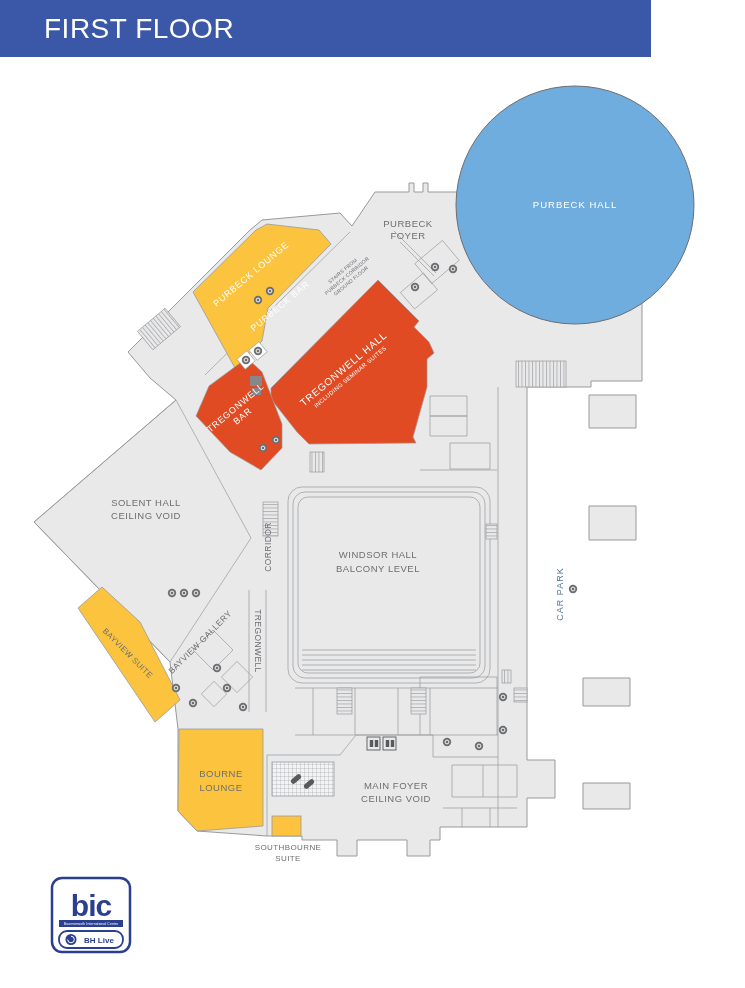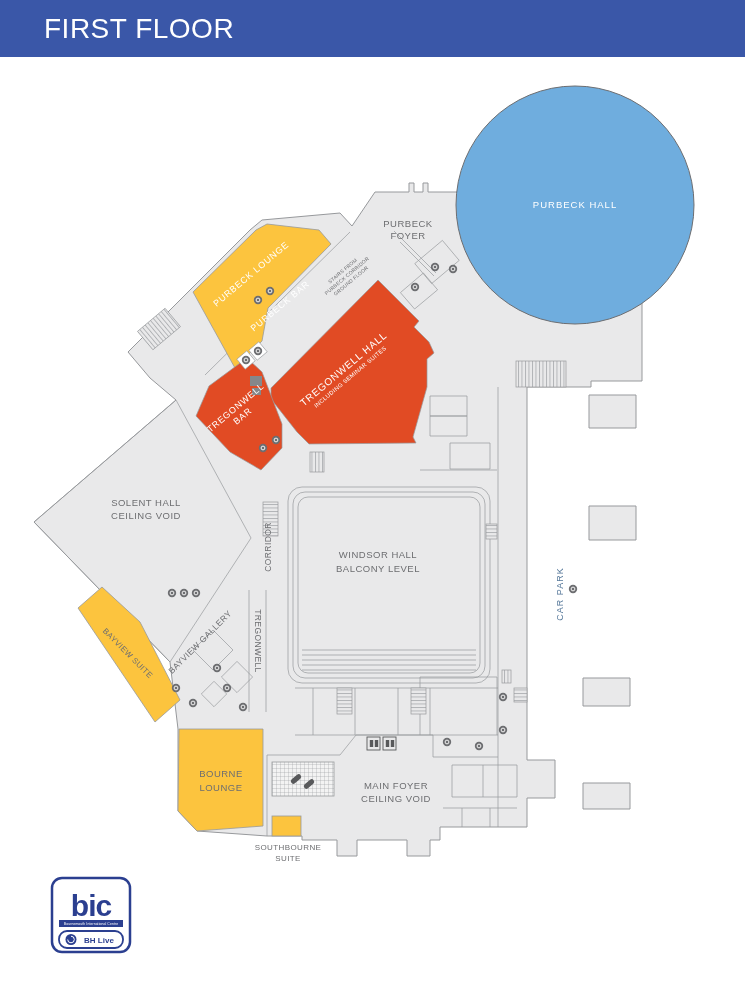--- a/index.html
+++ b/index.html
@@ -1,17 +1,17 @@
 <!DOCTYPE html>
 <html><head>
 <meta charset="utf-8">
 <style>
   html,body{margin:0;padding:0;background:#fff;}
   body{width:745px;height:988px;position:relative;font-family:"Liberation Sans",sans-serif;}
-  .header-bar{position:absolute;left:0;top:0;width:745px;height:57px;background:#3a57a8;z-index:2;}
+  .header-bar{position:absolute;left:0;top:0;width:651px;height:57px;background:#3a57a8;z-index:2;}
   .header-title{position:absolute;left:44px;top:50%;transform:translateY(-50%);color:#fff;
     font-size:28px;letter-spacing:0.5px;font-family:"Liberation Sans",sans-serif;}
   svg{position:absolute;left:0;top:0;z-index:1;}
   text{font-family:"Liberation Sans",sans-serif;}
   .lbl{fill:#6d6e71;font-size:9.5px;letter-spacing:0.5px;text-anchor:middle;}
   .lbl-sm{fill:#6d6e71;font-size:8.5px;letter-spacing:0.4px;text-anchor:middle;}
   .lbl-xs{fill:#6d6e71;font-size:5px;letter-spacing:0.2px;text-anchor:middle;}
   .lbl-w{fill:#ffffff;font-size:9px;letter-spacing:0.8px;text-anchor:middle;}
   .lbl-w2{fill:#ffffff;font-size:5.8px;letter-spacing:0.4px;text-anchor:middle;}
   .lbl-cp{fill:#56789a;font-size:9px;letter-spacing:1px;text-anchor:middle;}

